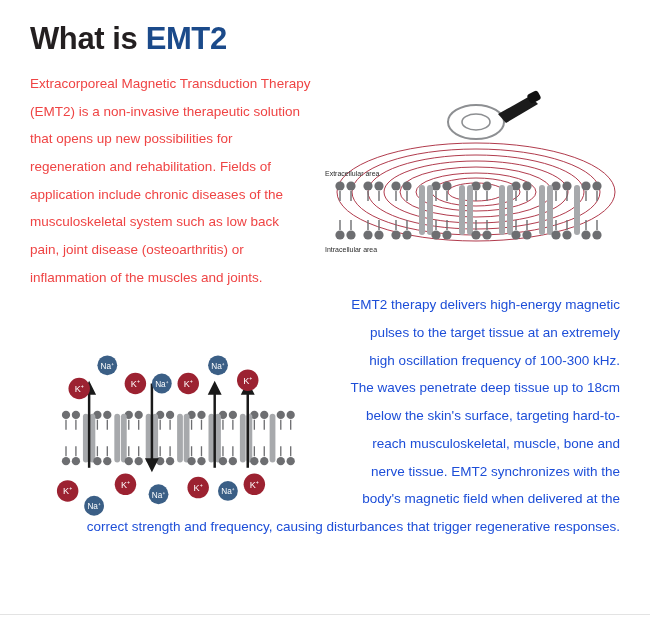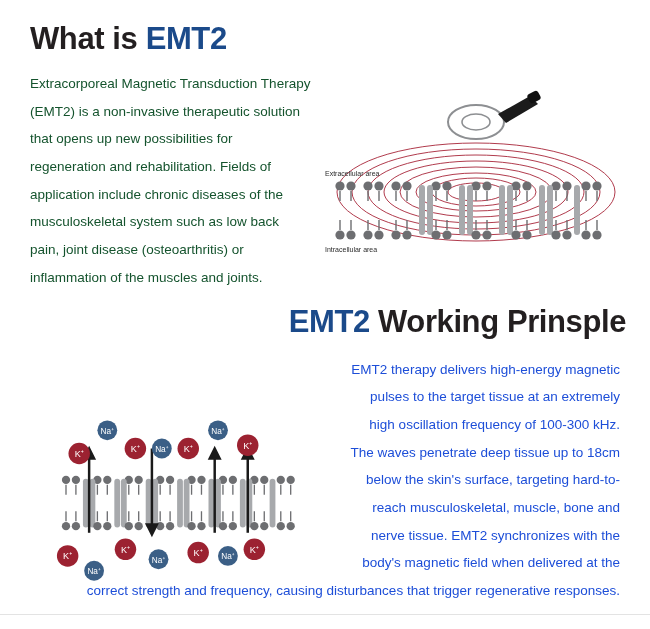--- a/index.html
+++ b/index.html
@@ -33,21 +33,21 @@
     letter-spacing: -0.4px;
     margin: 0 0 14px 0;
     line-height: 1.1;
   }
   .title-1 .accent {
     color: #1b4a8a;
   }
   .body-1 {
     font-size: 13.5px;
     line-height: 2.05;
-    color: #14532d;
+    color: #ef4444;
     max-width: 600px;
   }
 
   
   .fig-1 {
     float: right;
     width: 300px;
     height: 190px;
     margin: 4px 0 0 12px;
     position: relative;
@@ -194,23 +194,20 @@
         </g>
       </svg>
       <div class="fig-label" style="left:1px; top:96px;">Extracellular area</div>
       <div class="fig-label" style="left:1px; top:172px;">Intracellular area</div>
     </div>
 
     <div class="body-1">Extracorporeal Magnetic Transduction Therapy (EMT2) is a non-invasive therapeutic solution that opens up new possibilities for regeneration and rehabilitation. Fields of application include chronic diseases of the musculoskeletal system such as low back pain, joint disease (osteoarthritis) or inflammation of the muscles and joints.</div>
     <div class="clear"></div>
   </div>
 
-  <h2 class="title-2">
-    <span class="accent">EMT2</span><span> Working Prinsple</span>
-  </h2>
 
   <div class="section-two">
 
     <div class="fig-2">
       <svg width="300" height="190" viewBox="0 0 300 230">
 
         <g>
           <g fill="#6d6e71">
             <circle cx="12" cy="104" r="5"></circle>
               <circle cx="24" cy="104" r="5"></circle>

